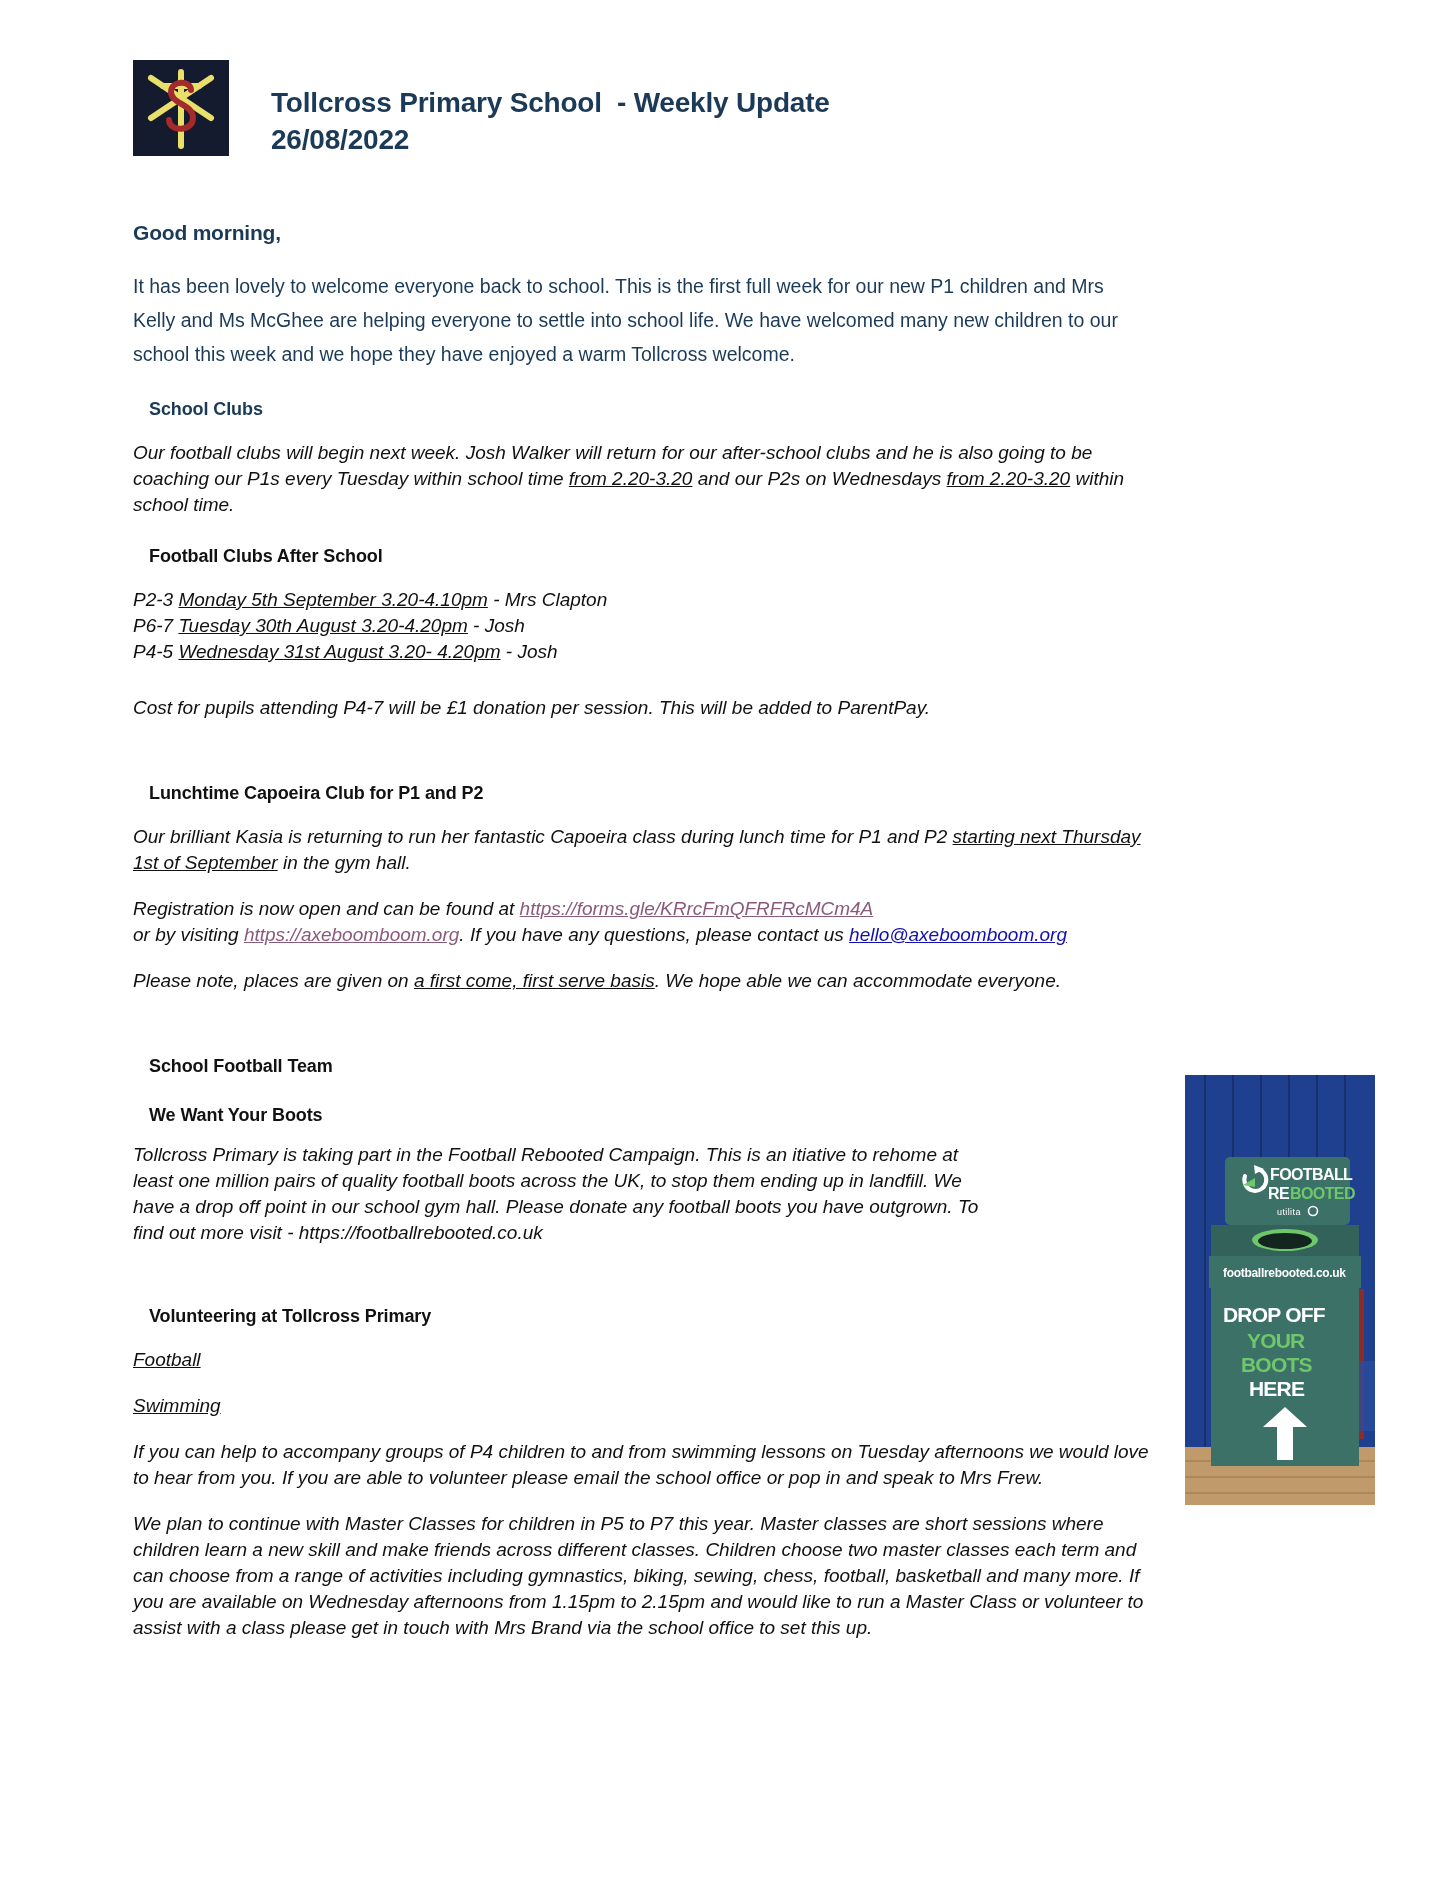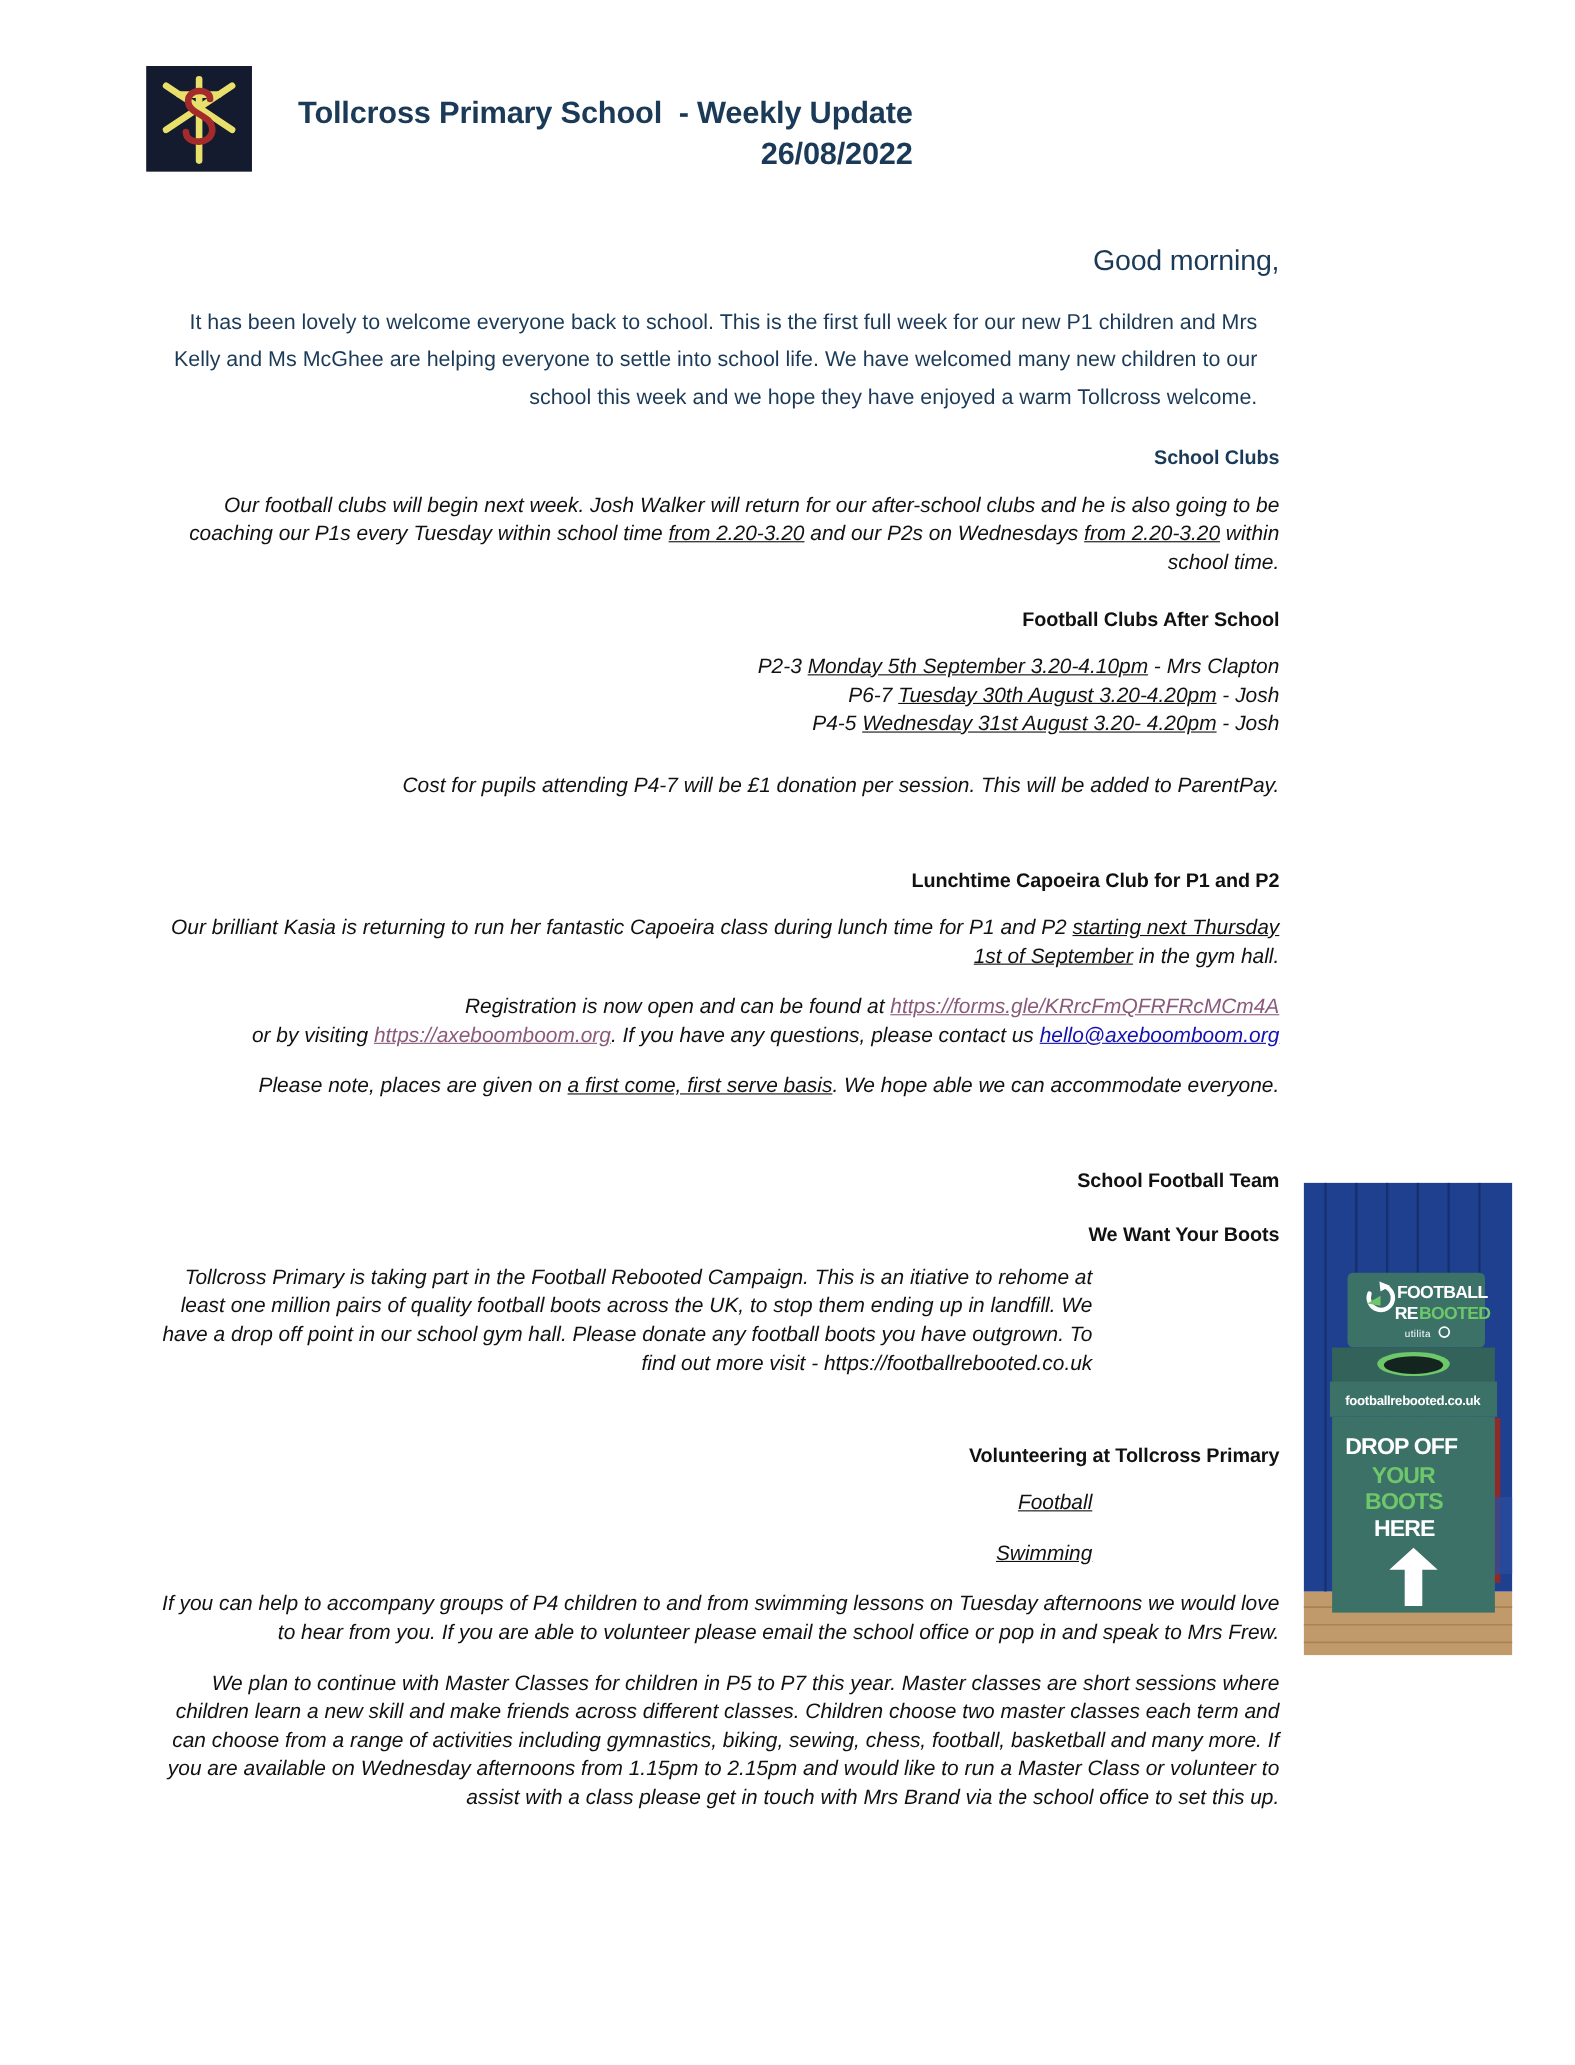--- a/index.html
+++ b/index.html
@@ -15,21 +15,20 @@
     position: relative;
     overflow: hidden;
   }
   .page {
     position: relative;
     width: 1432px;
     height: 1877px;
     background: #ffffff;
     box-sizing: border-box;
     padding: 0;
-    text-align: right;
   }
 
   
   .header {
     display: flex;
     align-items: flex-start;
     padding: 60px 0 0 133px;
   }
   .crest {
     width: 96px;
@@ -54,22 +53,22 @@
     white-space: pre;
   }
 
   
   .content {
     padding: 0 0 0 133px;
     width: 1030px;
     box-sizing: content-box;
   }
   .greeting {
-    font-weight: normal;
-    font-size: 26px;
+    font-weight: bold;
+    font-size: 21px;
     color: #1b3a57;
     margin-top: 63px;
     letter-spacing: -0.2px;
   }
   p.intro {
     font-size: 19.5px;
     line-height: 34px;
     color: #1b3a57;
     margin: 24px 0 0 0;
     width: 1010px;

